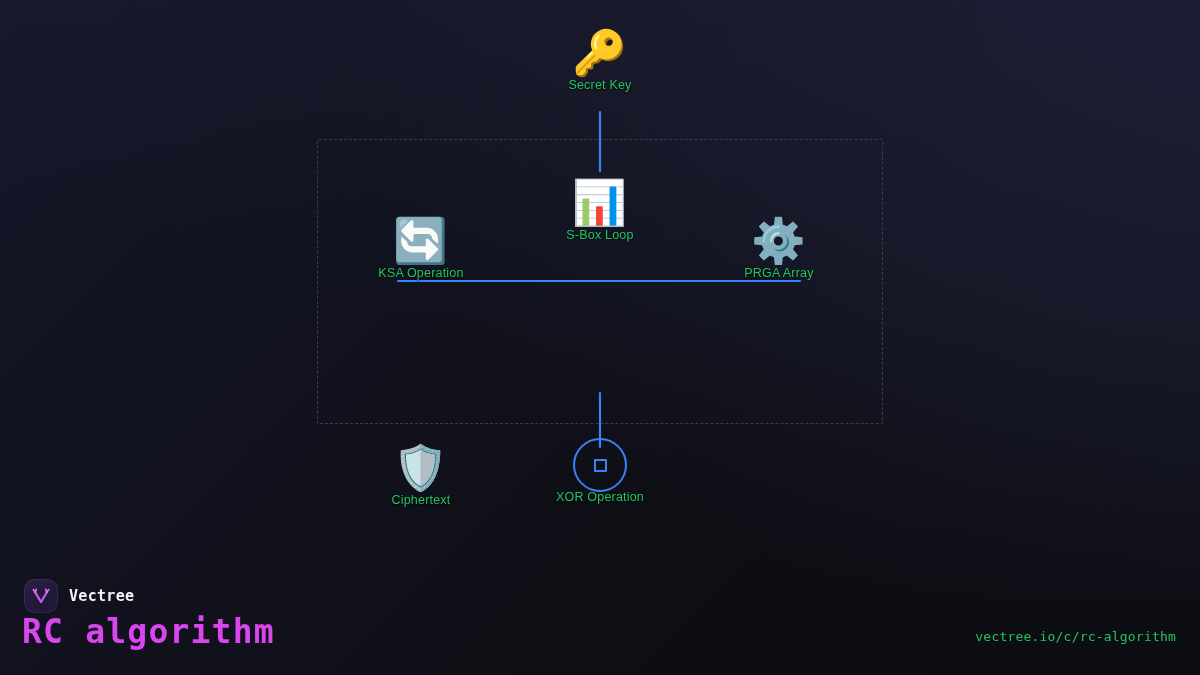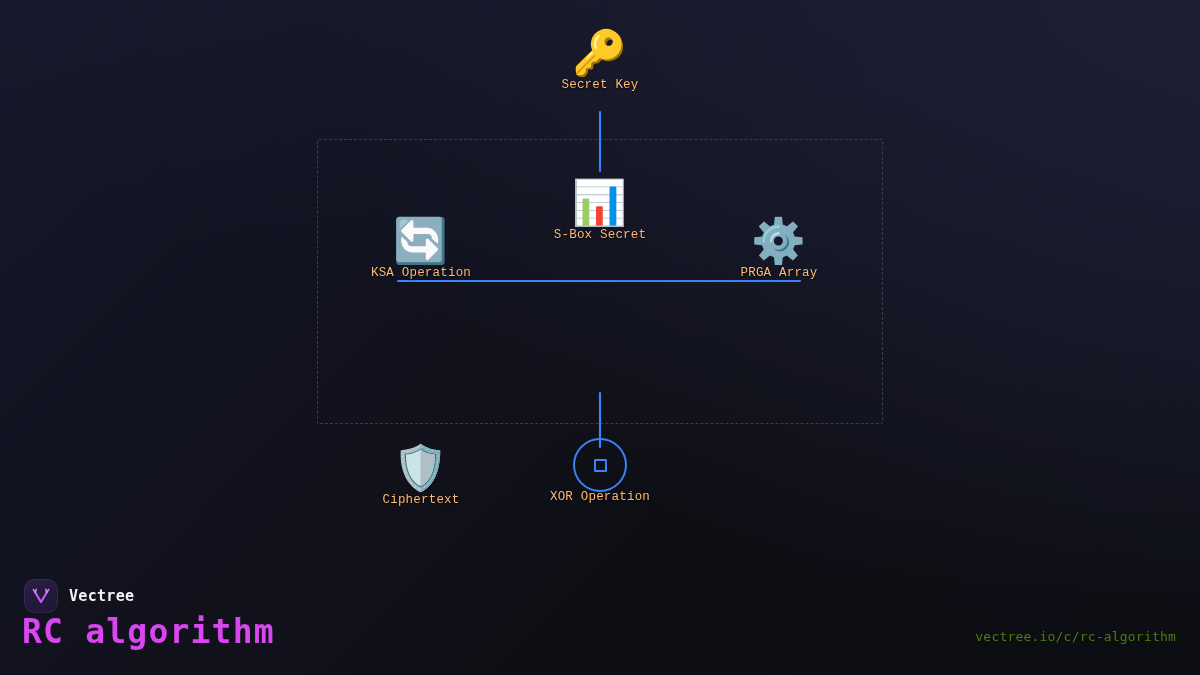--- a/index.html
+++ b/index.html
@@ -48,24 +48,24 @@
   }
   .node .glyph{
     font-family:"DejaVu Sans", sans-serif;
     font-size:44px;
     line-height:50px;
     height:50px;
     display:flex; align-items:center; justify-content:center;
     user-select:none;
   }
   .node .label{
-    font-family:Liberation Mono, monospace;
+    font-family:Liberation Sans, sans-serif;
     font-size:12.5px;
     letter-spacing:0.2px;
-    color:#fdba74;
+    color:#22c55e;
     white-space:nowrap;
     text-shadow:0 1px 2px rgba(0,0,0,0.85);
   }
 
   
   .xor-shape{
     width:54px; height:54px;
     border:2px solid #3b82f6;
     border-radius:50%;
     display:flex; align-items:center; justify-content:center;
@@ -111,21 +111,21 @@
     font-weight:bold;
     color:#d946ef;
     letter-spacing:1.2px;
     white-space:nowrap;
   }
   .footer-url{
     position:absolute;
     right:24px; bottom:31px;
     font-family:"DejaVu Sans Mono", monospace;
     font-size:13px;
-    color:#4d7c0f;
+    color:#22c55e;
     letter-spacing:0.2px;
     white-space:nowrap;
   }
 </style>
 </head>
 <body>
 
 <div class="bg-base"></div>
 <div class="bg-tint"></div>
 
@@ -139,21 +139,21 @@
     <line x1="600" y1="393" x2="600" y2="447" stroke="#3b82f6" stroke-width="2.2" stroke-linecap="round"></line>
   </svg>
 
   <div class="node" style="left:600px; top:60px;">
     <div class="glyph">🔑</div>
     <div class="label">Secret Key</div>
   </div>
 
   <div class="node" style="left:600px; top:210px;">
     <div class="glyph">📊</div>
-    <div class="label">S-Box Secret</div>
+    <div class="label">S-Box Loop</div>
   </div>
 
   <div class="node" style="left:421px; top:248px;">
     <div class="glyph">🔄</div>
     <div class="label">KSA Operation</div>
   </div>
 
   <div class="node" style="left:779px; top:248px;">
     <div class="glyph">⚙️</div>
     <div class="label">PRGA Array</div>

